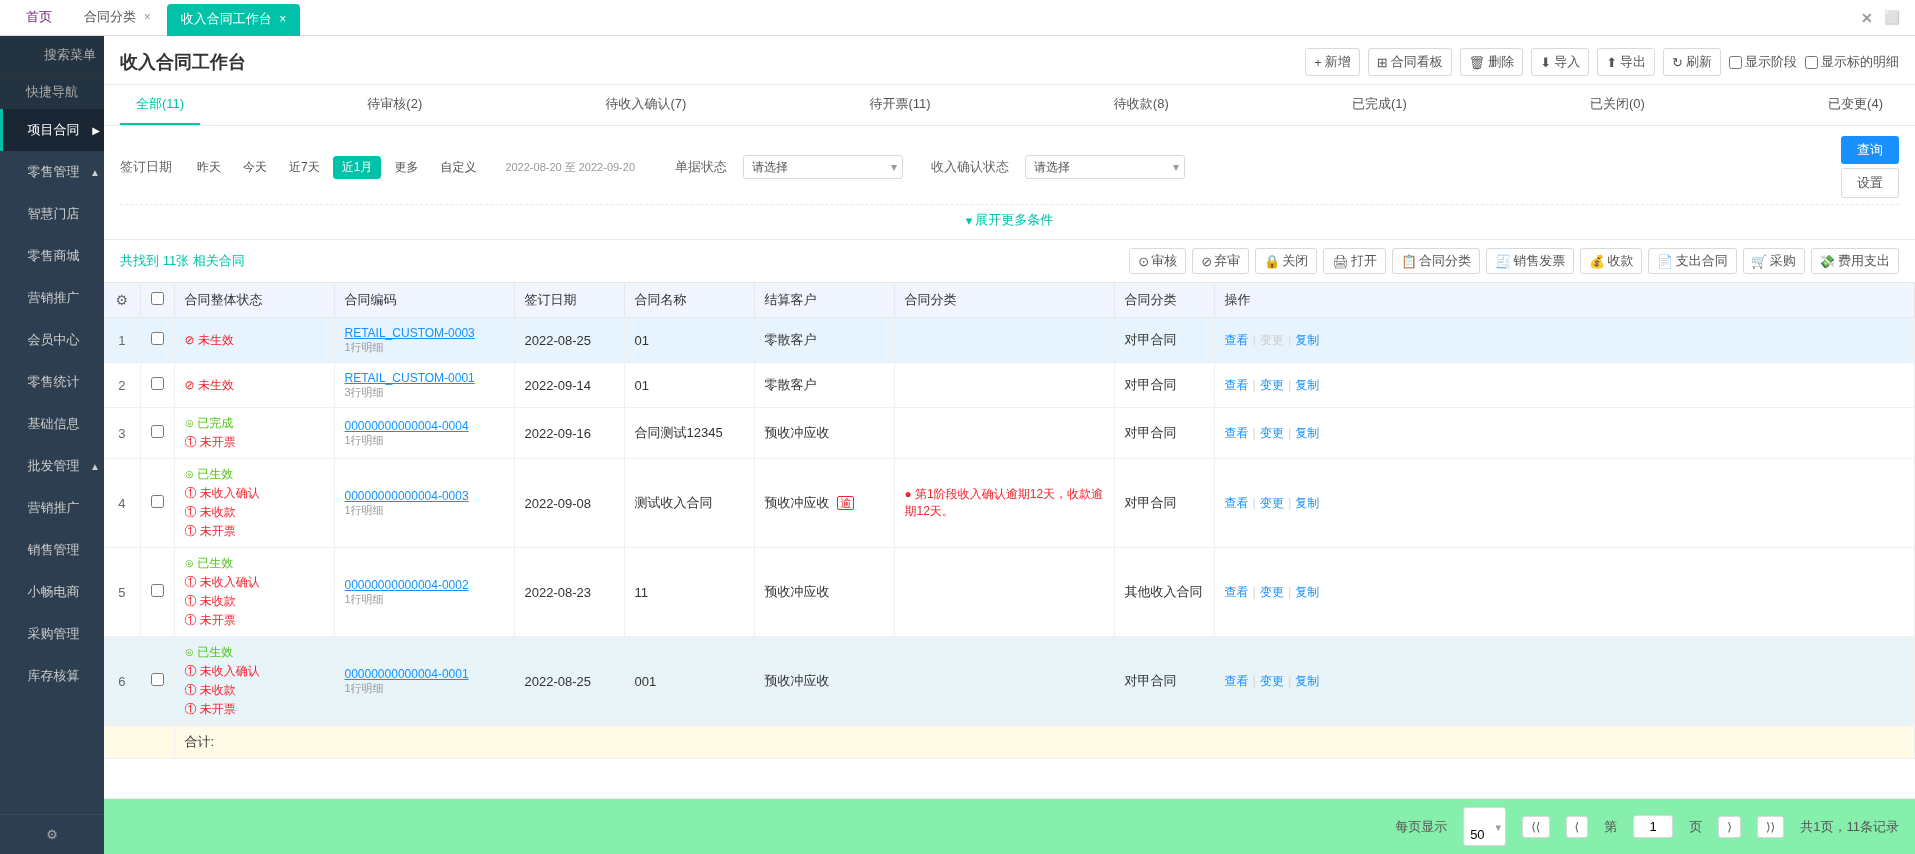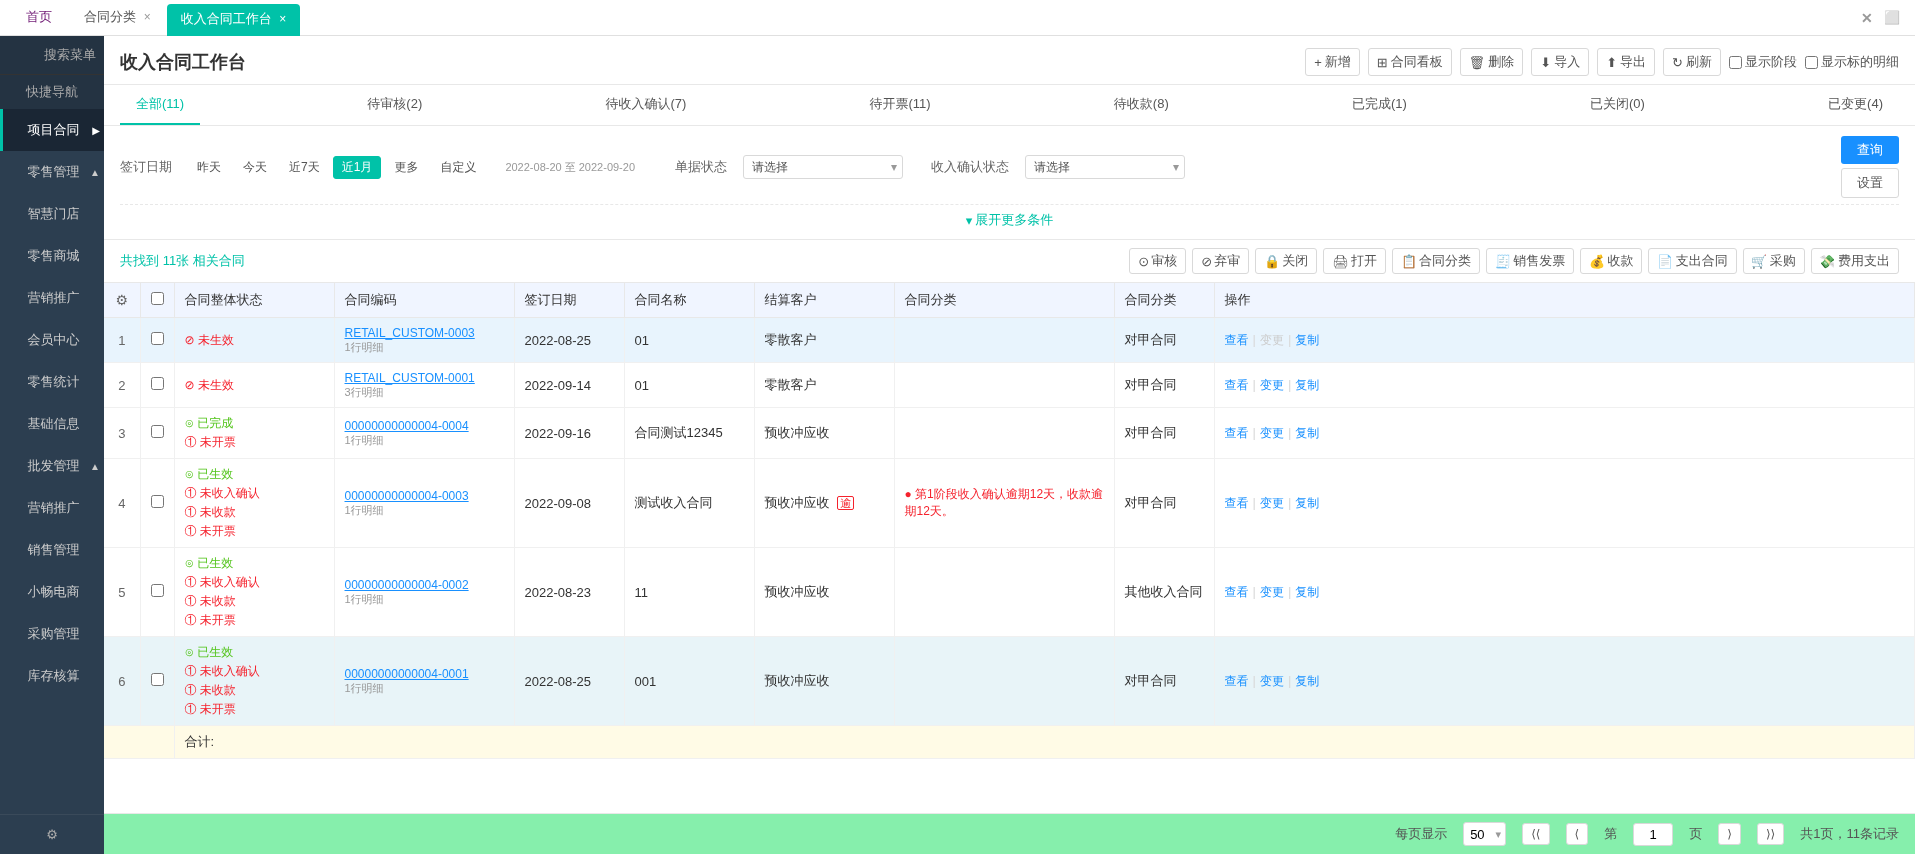--- a/index.html
+++ b/index.html
@@ -75,21 +75,21 @@
     .action-btn.disabled { color: #ccc; cursor: default; }
     .action-sep { color: #d9d9d9; }
     .status-block { display: flex; flex-direction: column; gap: 2px; }
     .settings-icon { font-size: 14px; cursor: pointer; color: #666; }
     .col-icon { text-align: center; }
 
     
     .table-footer { background: #86efac; padding: 8px 16px; border-top: 1px solid #e8e8e8; display: flex; align-items: center; justify-content: flex-end; gap: 16px; flex-shrink: 0; font-size: 13px; color: #555; }
     .pagination-btn { border: 1px solid #d9d9d9; background: #fff; padding: 3px 8px; cursor: pointer; border-radius: 3px; color: #555; font-size: 12px; }
     .page-num-input { border: 1px solid #d9d9d9; border-radius: 3px; padding: 3px 6px; width: 40px; text-align: center; font-size: 13px; }
-    .per-page-select { border: 1px solid #d9d9d9; border-radius: 3px; padding: 4px 20px 3px 6px; font-size: 13px; appearance: none; background: #fff; cursor: pointer; }
+    .per-page-select { border: 1px solid #d9d9d9; border-radius: 3px; padding: 19px 20px 3px 6px; font-size: 13px; appearance: none; background: #fff; cursor: pointer; }
     .per-page-wrap { position: relative; display: inline-block; }
     .per-page-wrap::after { content: '▾'; position: absolute; right: 5px; top: 50%; transform: translateY(-50%); color: #999; pointer-events: none; font-size: 11px; }
 
     
     .subtotal-row td { background: #fffbe6; font-weight: 500; }
 
     
     ::-webkit-scrollbar { width: 6px; height: 6px; }
     ::-webkit-scrollbar-track { background: #f1f1f1; }
     ::-webkit-scrollbar-thumb { background: #ccc; border-radius: 3px; }

